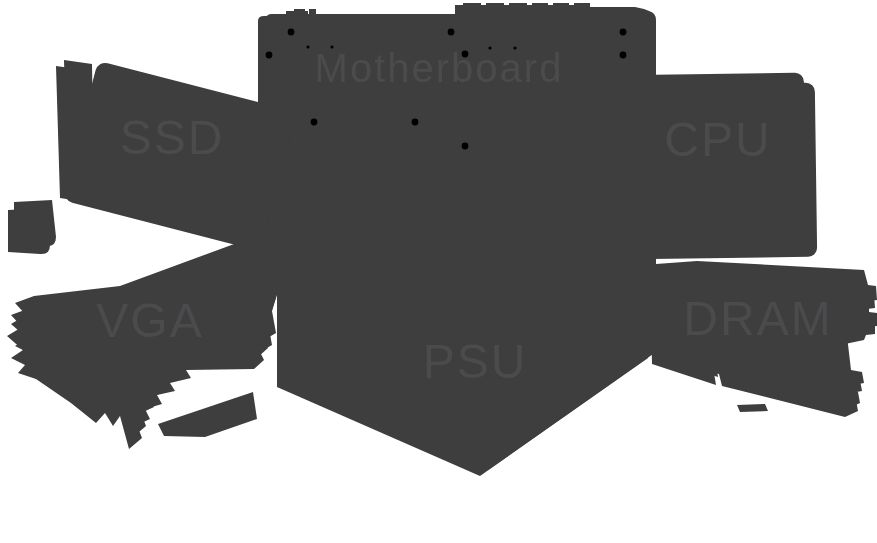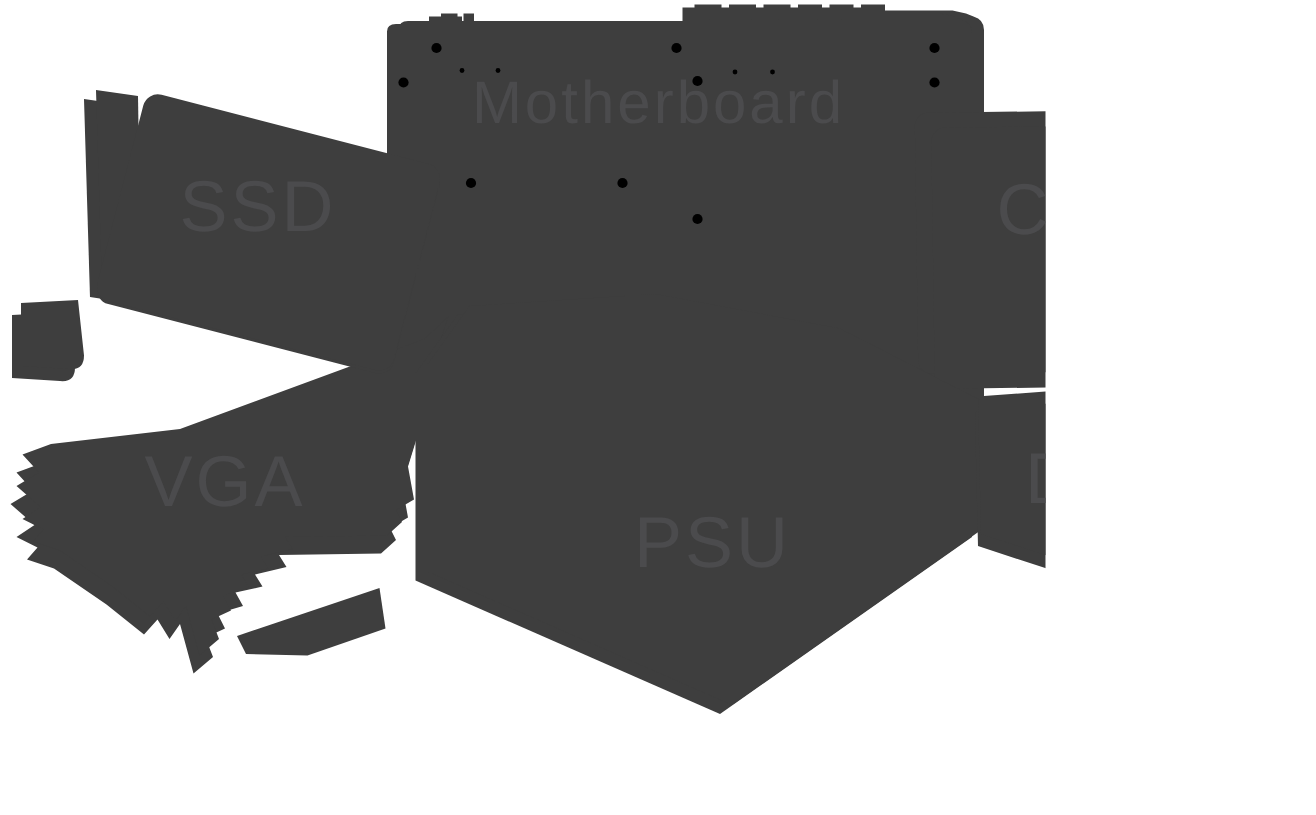--- a/index.html
+++ b/index.html
@@ -4,21 +4,21 @@
 <style>
   :root{
     --bg:#ffffff;
     --part-fill:#3e3e3e;
     --label:#4b4b4d;
     --shadow:#000000;
   }
   html,body{margin:0;padding:0;background:var(--bg);}
   .stage{
     position:relative;
-    width:697px;height:543px;
+    width:877px;height:543px;
     background:var(--bg);
     overflow:hidden;
   }
   svg{display:block;width:877px;height:543px;}
   .part{fill:var(--part-fill);stroke:none;}
   .shadow{fill:var(--shadow);stroke:var(--shadow);stroke-linejoin:round;stroke-linecap:round;}
   .hole{fill:var(--shadow);}
   .label{
     fill:var(--label);
     font-family:"Liberation Sans","DejaVu Sans",sans-serif;

